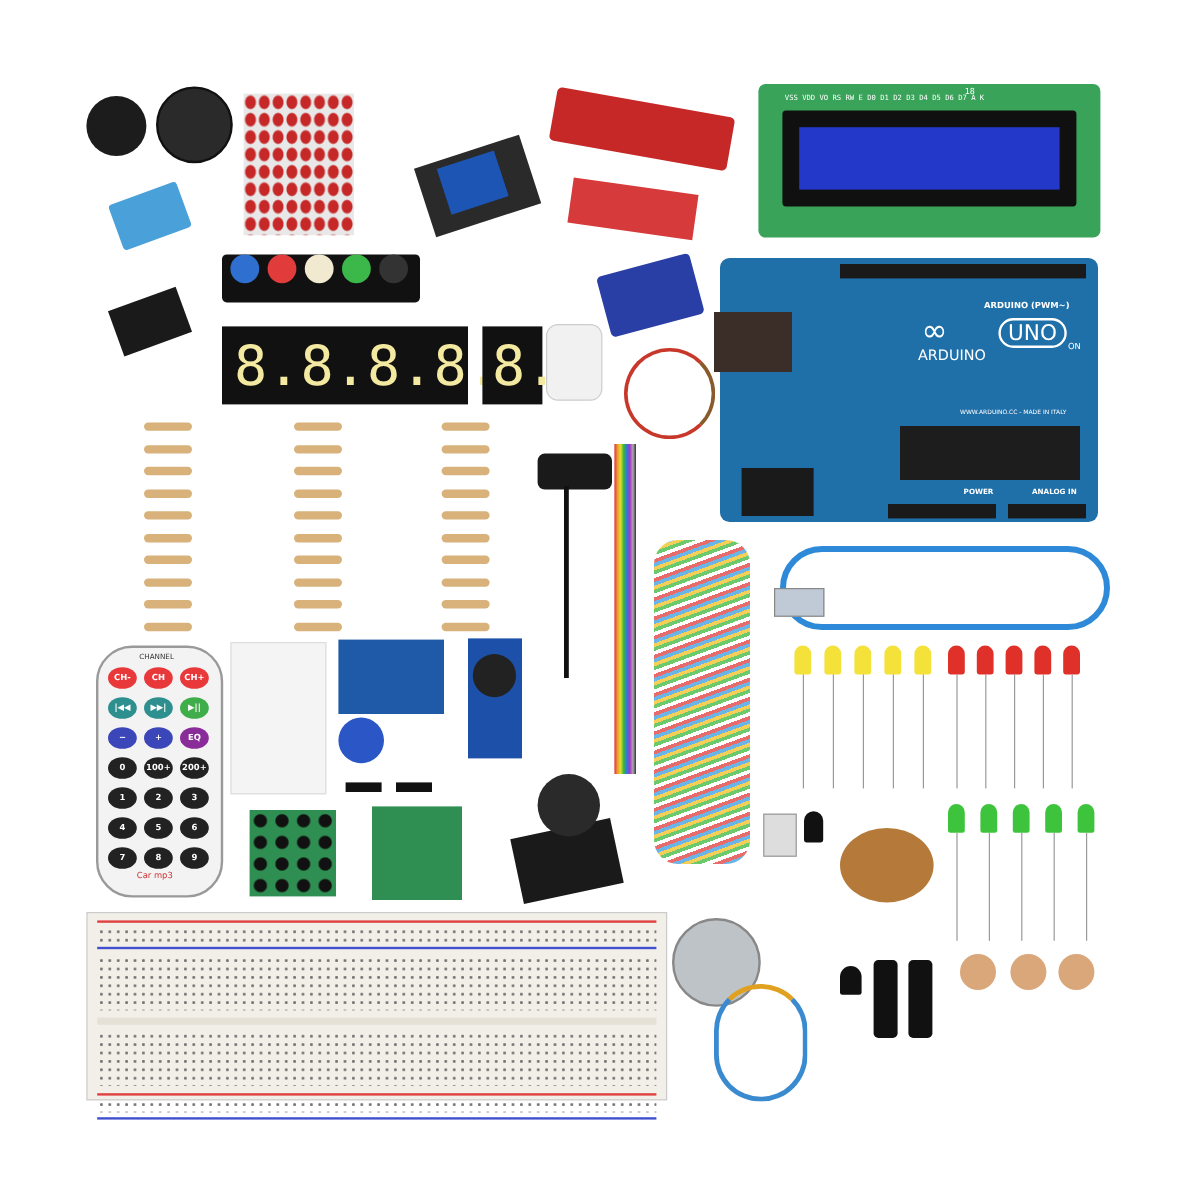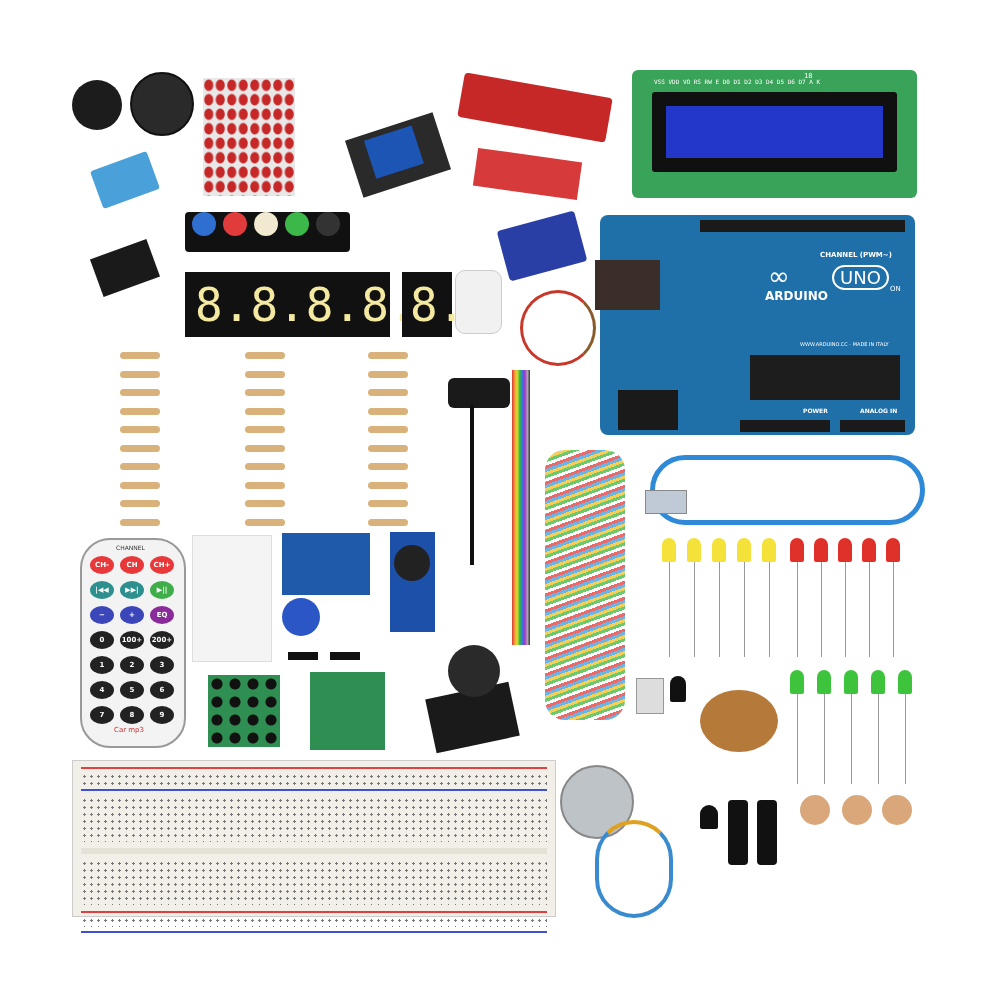--- a/index.html
+++ b/index.html
@@ -75,22 +75,22 @@
   </div>
 </div>
 
 <div class="abs uno">
   <div class="abs hdr" style="left:100px;top:5px;width:205px;"></div>
   <div class="abs hdr" style="left:140px;top:205px;width:90px;"></div>
   <div class="abs hdr" style="left:240px;top:205px;width:65px;"></div>
   <div class="abs" style="left:-5px;top:45px;width:65px;height:50px;background:#3b2e28;"></div>
   <div class="abs" style="left:18px;top:175px;width:60px;height:40px;background:#1a1a1a;"></div>
   <div class="abs" style="left:150px;top:140px;width:150px;height:45px;background:#1d1d1d;"></div>
-  <div class="abs" style="left:220px;top:36px;font-size:7px;color:#fff;font-weight:bold;">CHANNEL (PWM~)</div>
-  <div class="abs" style="left:165px;top:74px;font-size:12px;color:#fff;font-weight:bold;">ARDUINO</div>
+  <div class="abs" style="left:220px;top:36px;font-size:7px;color:#fff;font-weight:bold;">ARDUINO (PWM~)</div>
+  <div class="abs" style="left:165px;top:74px;font-size:12px;color:#fff;font-weight:normal;">ARDUINO</div>
   <div class="abs" style="left:232px;top:50px;font-size:18px;color:#fff;border:2px solid #fff;border-radius:14px;padding:0 6px;">UNO</div>
   <div class="abs" style="left:168px;top:48px;font-size:26px;color:#fff;line-height:26px;">∞</div>
   <div class="abs" style="left:290px;top:70px;font-size:7px;color:#fff;">ON</div>
   <div class="abs" style="left:200px;top:126px;font-size:5px;color:#fff;">WWW.ARDUINO.CC - MADE IN ITALY</div>
   <div class="abs" style="left:203px;top:192px;font-size:6px;color:#fff;font-weight:bold;">POWER</div>
   <div class="abs" style="left:260px;top:192px;font-size:6px;color:#fff;font-weight:bold;">ANALOG IN</div>
 </div>
 
 <div class="abs" style="left:650px;top:455px;width:265px;height:60px;border:5px solid #2e8ad8;border-radius:40px;"></div>
 <div class="abs" style="left:645px;top:490px;width:40px;height:22px;background:#bfcad6;border:1px solid #888;"></div>

